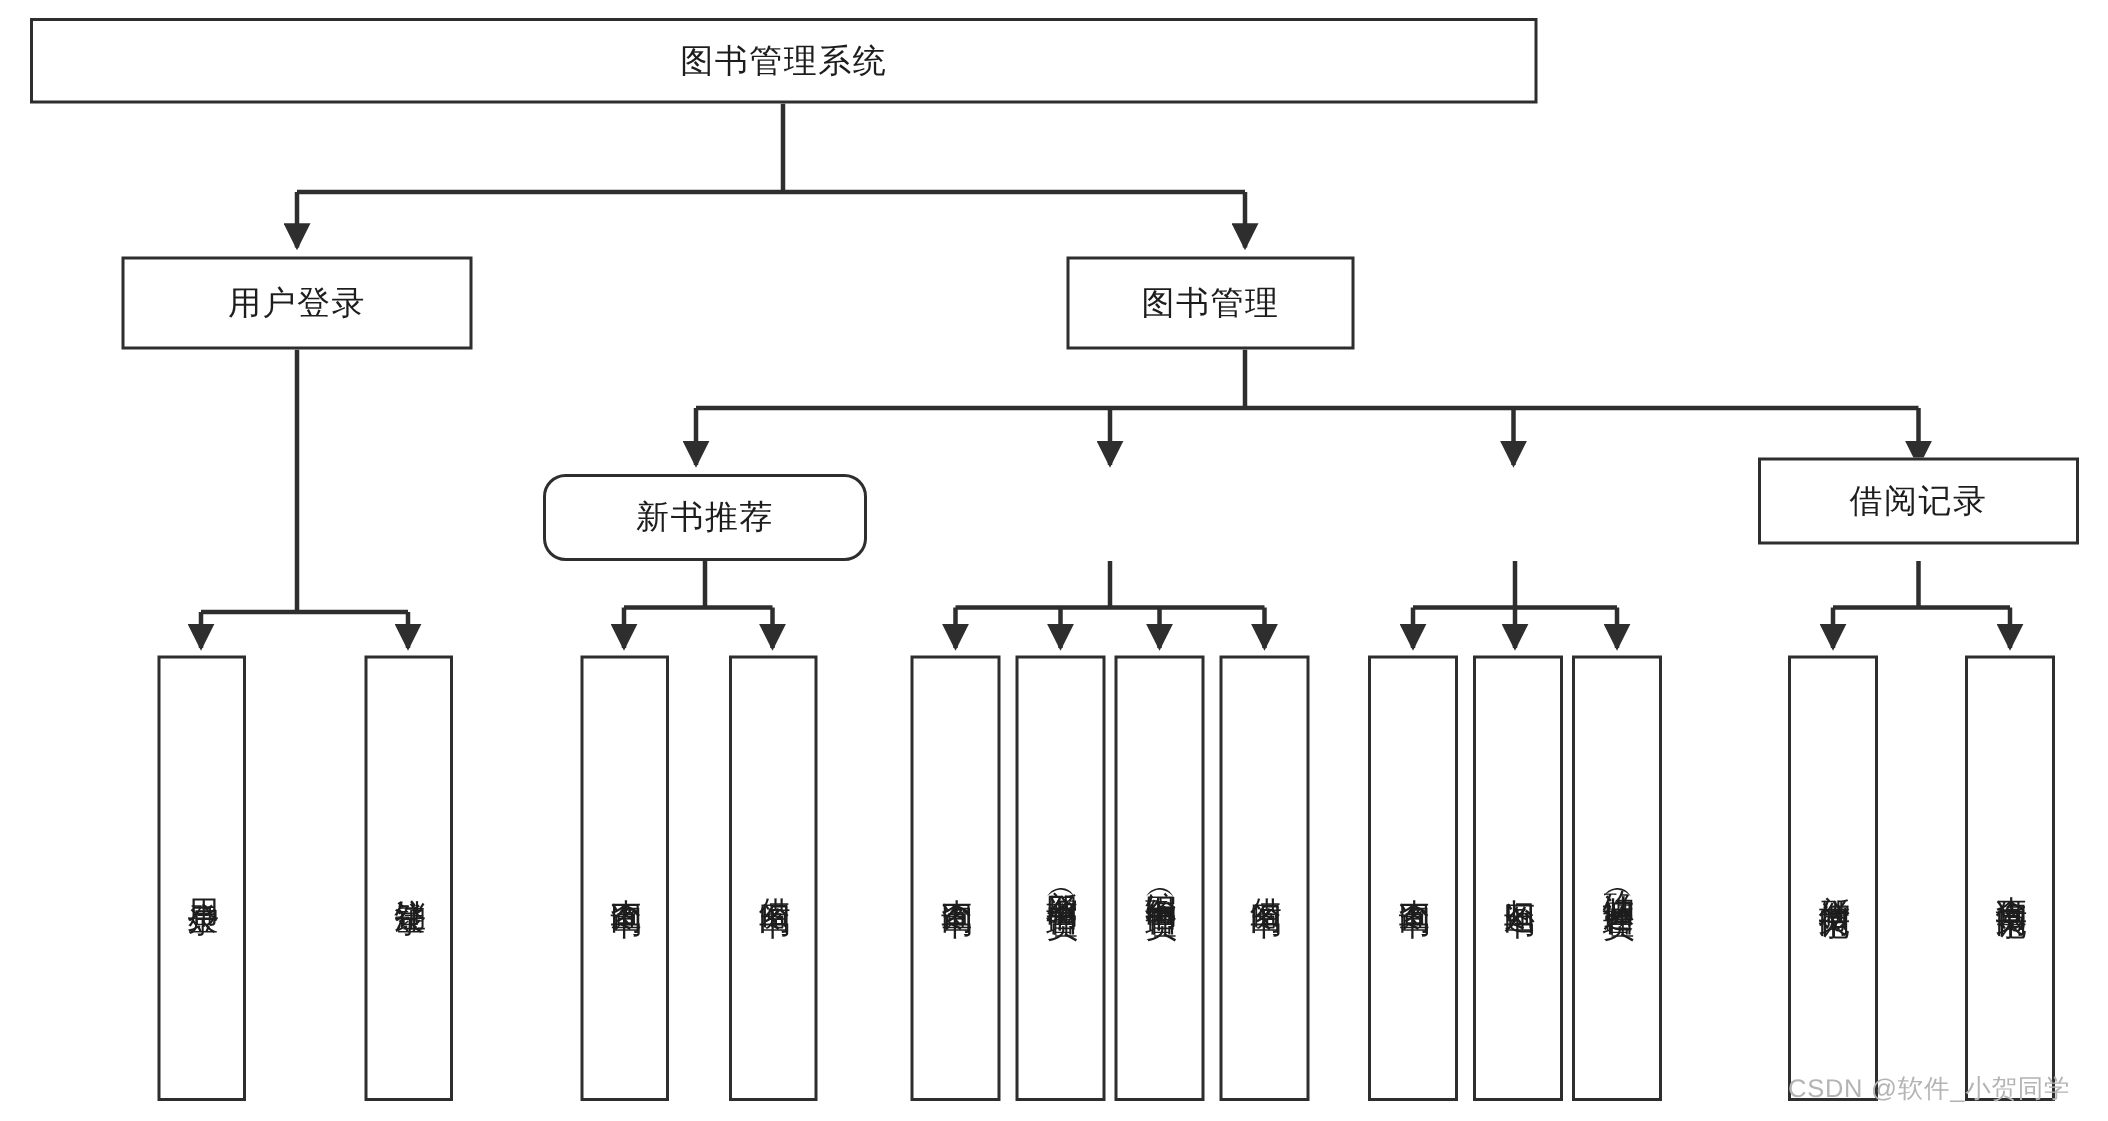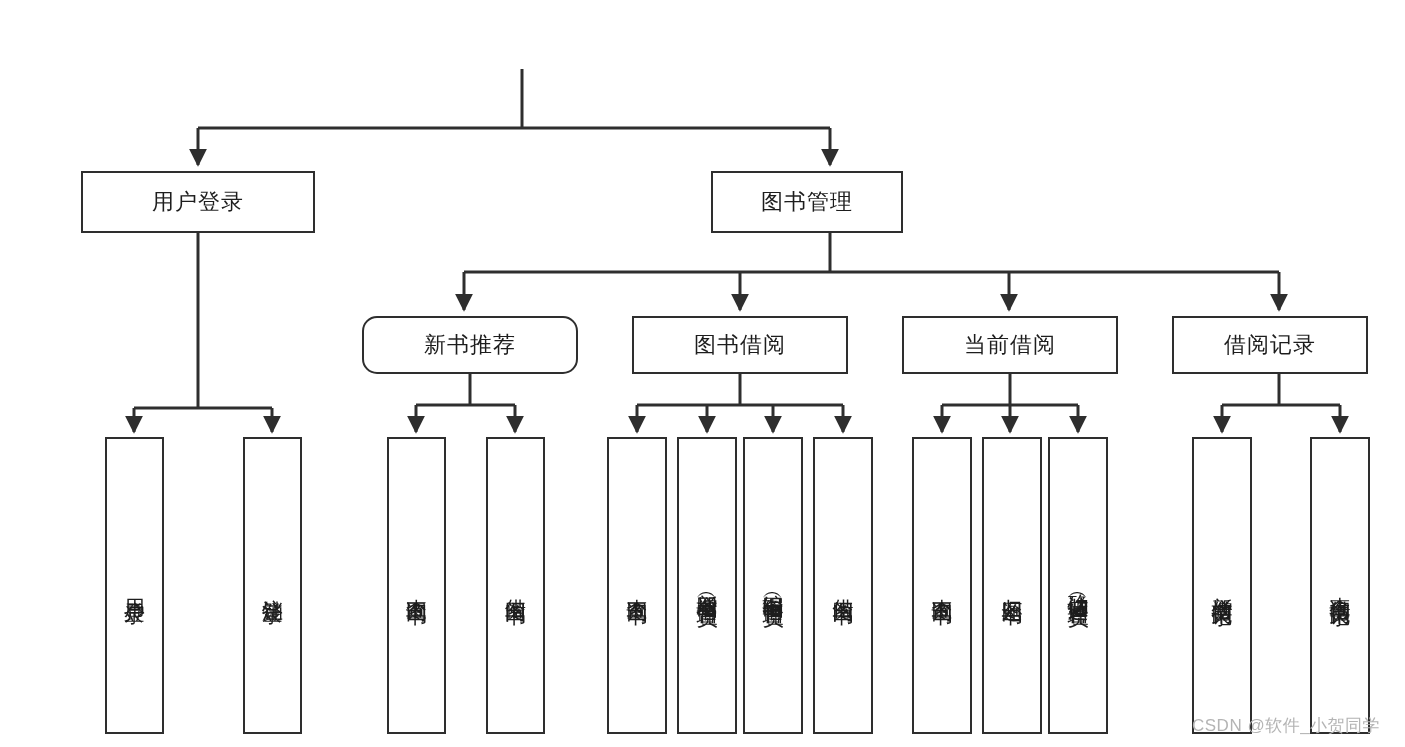--- a/index.html
+++ b/index.html
@@ -110,38 +110,35 @@
       <path d="M 1010 405 L 1010 432" marker-end="url(#arrow)"></path>
       <path d="M 1078 405 L 1078 432" marker-end="url(#arrow)"></path>
 
       <path d="M 1279 374 L 1279 405"></path>
       <path d="M 1222 405 L 1340 405"></path>
       <path d="M 1222 405 L 1222 432" marker-end="url(#arrow)"></path>
       <path d="M 1340 405 L 1340 432" marker-end="url(#arrow)"></path>
     </g>
   </svg>
 
+  <div class="node h" style="left:20px; top:12px; width:1005px; height:57px;">
+    <span>图书管理系统</span>
+  </div>
 
   <div class="node h" style="left:81px; top:171px; width:234px; height:62px;">
     <span>用户登录</span>
   </div>
   <div class="node h" style="left:711px; top:171px; width:192px; height:62px;">
     <span>图书管理</span>
   </div>
 
   <div class="node h" style="left:362px; top:316px; width:216px; height:58px;border-radius:15px;">
     <span>新书推荐</span>
   </div>
-  <div class="node h" style="left:632px; top:316px; width:216px; height:58px;">
-    <span>图书借阅</span>
-  </div>
-  <div class="node h" style="left:902px; top:316px; width:216px; height:58px;">
-    <span>当前借阅</span>
-  </div>
-  <div class="node h" style="left:1172px; top:316px; width:196px; height:58px;">
+  <div class="node h" style="left:1172px; top:305px; width:214px; height:58px;">
     <span>借阅记录</span>
   </div>
 
   <div class="node v" style="left:105px; top:437px; width:59px; height:297px;">
     <span class="vtext">用户登录</span>
   </div>
   <div class="node v" style="left:243px; top:437px; width:59px; height:297px;">
     <span class="vtext">注销登录</span>
   </div>
 

